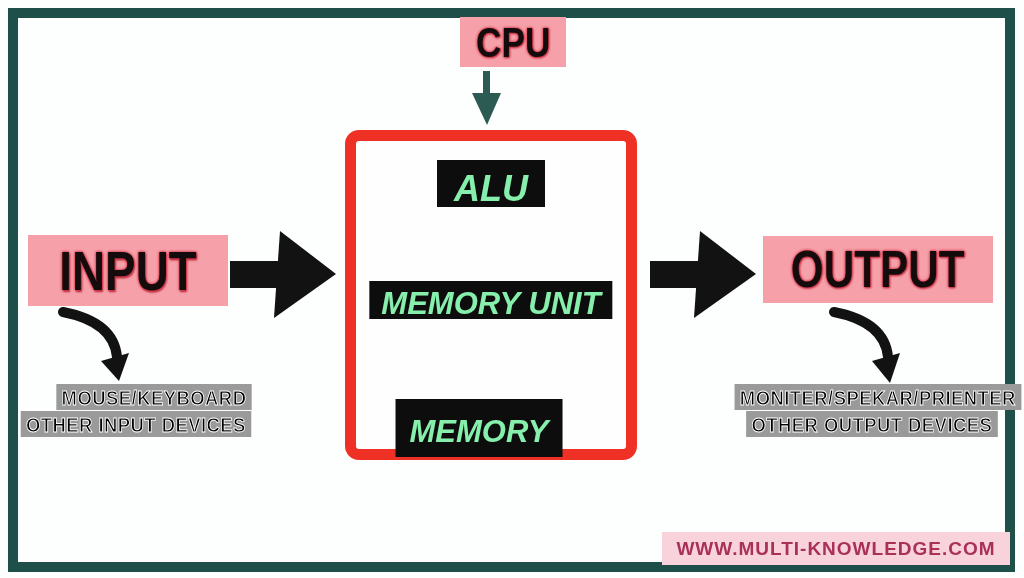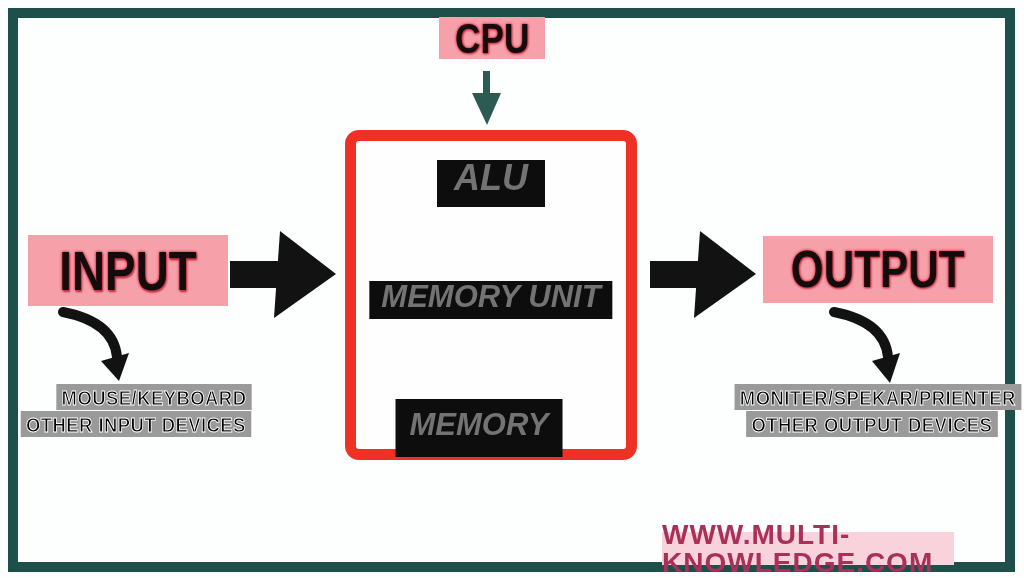--- a/index.html
+++ b/index.html
@@ -13,33 +13,33 @@
     border:10px solid #1e4f49;background:transparent;pointer-events:none;
   }
   
   .pink-label{
     position:absolute;display:flex;align-items:center;justify-content:center;
     background:#f6a0aa;color:#140b0c;font-weight:bold;
     text-shadow:0 0 3px #d8384a,0 0 3px #d8384a,1px 1px 2px #b62838;
     letter-spacing:0px;line-height:1;
   }
   .pink-label .squeeze{display:inline-block;transform:scale(.88,1.08);transform-origin:center;}
-  #cpu-label{left:439px;top:17px;width:106px;height:42px;font-size:40px;}
+  #cpu-label{left:460px;top:17px;width:106px;height:50px;font-size:40px;}
   #input-label{left:28px;top:235px;width:200px;height:71px;font-size:52px;}
   #output-label{left:763px;top:236px;width:230px;height:67px;font-size:48px;justify-content:center;}
 
   
   .cpu-box{
     position:absolute;left:345px;top:130px;width:292px;height:330px;
     border:11px solid #ee3124;border-radius:14px;background:#fffefe;box-sizing:border-box;
   }
   .black-chip{
     position:absolute;left:50%;transform:translateX(-50%);
-    background:#0d0d0d;color:#737373;font-weight:bold;font-style:italic;
-    white-space:nowrap;line-height:1;display:flex;align-items:flex-start;justify-content:center;
+    background:#0d0d0d;color:#86efac;font-weight:bold;font-style:italic;
+    white-space:nowrap;line-height:1;display:flex;align-items:flex-end;justify-content:center;
   }
   #alu-chip{top:19px;height:47px;padding:0 17px;font-size:36px;}
   #cu-chip{top:140px;height:38px;padding:0 12px;font-size:31px;}
   #mem-chip{top:258px;height:38px;padding:10px 14px;font-size:31px;margin-left:-12px;}
 
   
   .flow-arrow{position:absolute;}
 
   
   .caption{
@@ -50,22 +50,22 @@
     font-weight:bold;font-size:21px;padding:3px 6px 2px;margin:0 0 1px;
     -webkit-text-stroke:0.9px #ffffff;
     letter-spacing:.5px;transform:scale(.88,1.0);transform-origin:center top;
     white-space:nowrap;
   }
   #input-caption{left:5px;top:384px;width:260px;}
   #output-caption{left:715px;top:384px;width:300px;}
 
   
   .watermark{
-    position:absolute;left:662px;top:532px;width:292px;height:33px;
-    background:#f8d3dc;color:#a93058;font-weight:bold;font-size:28px;
+    position:absolute;left:662px;top:532px;width:348px;height:33px;
+    background:#f8d3dc;color:#a93058;font-weight:bold;font-size:19px;
     display:flex;align-items:center;justify-content:center;letter-spacing:1px;
     line-height:1;
   }
 </style>
 </head>
 <body>
 
 <div id="stage">
 
   <div class="frame"></div>

